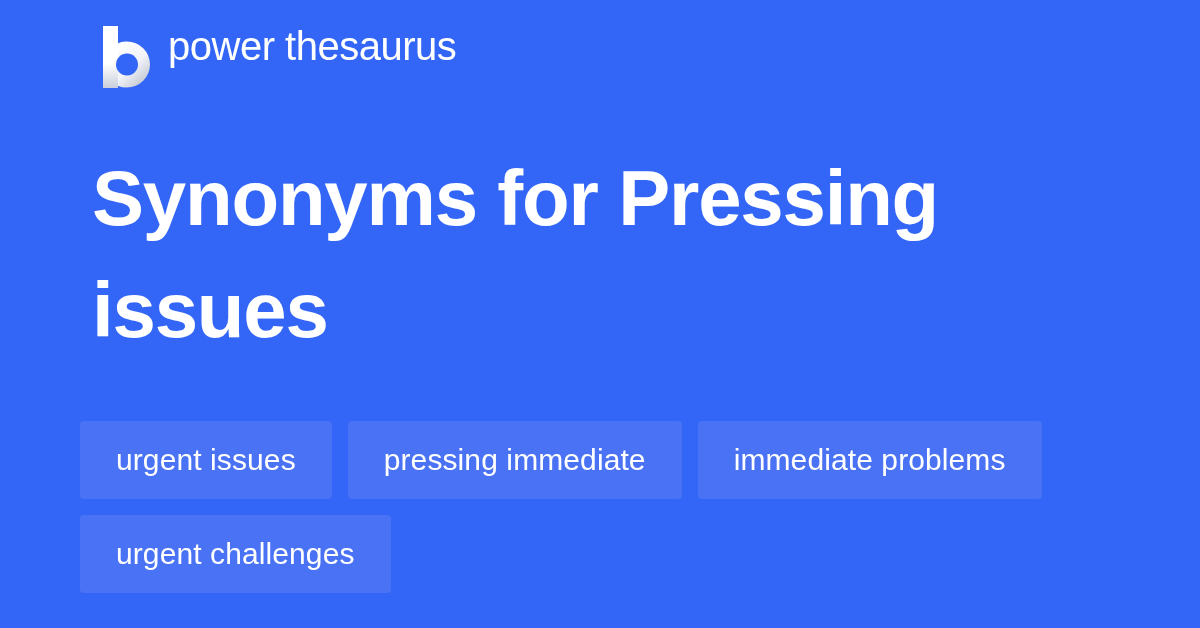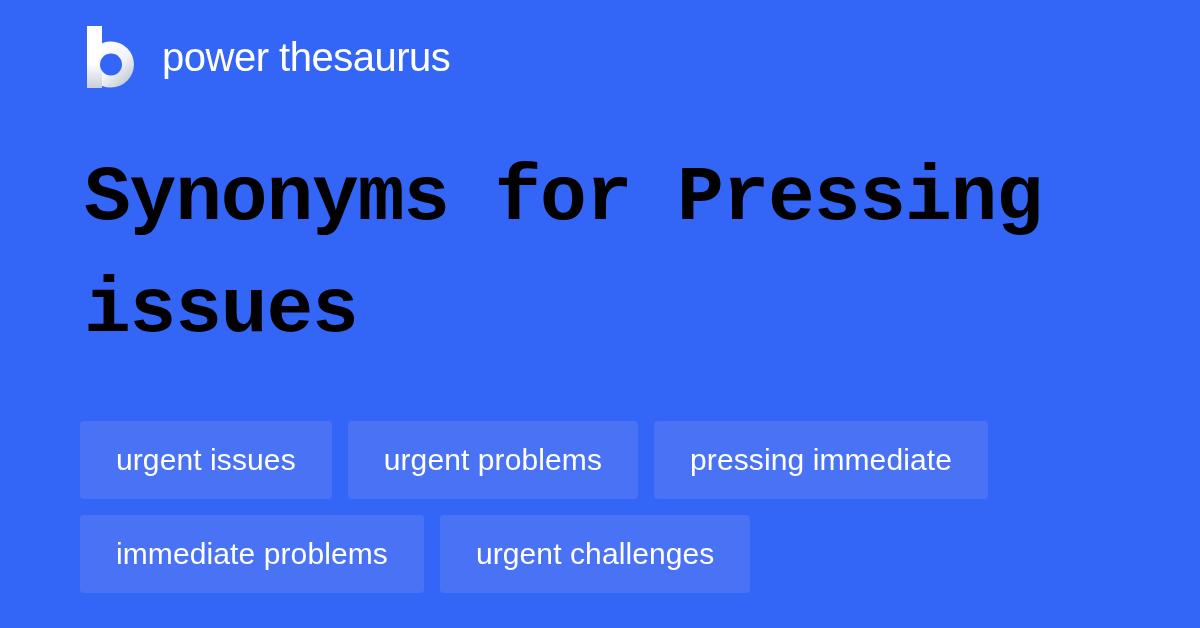--- a/index.html
+++ b/index.html
@@ -19,25 +19,25 @@
     position: relative;
     width: 1200px;
     height: 628px;
     background: #3366f6;
     box-sizing: border-box;
   }
 
   
   .brand {
     position: absolute;
-    left: 80px;
+    left: 96px;
     top: 26px;
     display: flex;
-    align-items: center;
-    gap: 24px;
+    align-items: flex-start;
+    gap: 14px;
     height: 62px;
   }
   .logo-mark {
     width: 58px;
     height: 62px;
     display: block;
     flex: 0 0 auto;
   }
   .brand-name {
     font-family: "Liberation Sans", sans-serif;
@@ -45,30 +45,30 @@
     font-weight: 400;
     color: #ffffff;
     letter-spacing: -0.5px;
     line-height: 1;
     white-space: nowrap;
   }
 
   
   .headline {
     position: absolute;
-    left: 84px;
+    left: 92px;
     top: 142px;
     width: 1000px;
     margin: 0;
-    font-family: Liberation Mono, monospace;
+    font-family: Liberation Sans, sans-serif;
     font-size: 78px;
     font-weight: 700;
     line-height: 112px;
     letter-spacing: -1.2px;
-    color: #000000;
+    color: #ffffff;
   }
 
   
   .chip-area {
     position: absolute;
     left: 80px;
     top: 421px;
     width: 1040px;
     display: flex;
     flex-wrap: wrap;
@@ -119,19 +119,18 @@
         <circle cx="31" cy="38.5" r="11" fill="#3366f6"></circle>
       </svg>
     </span>
     <span class="brand-name">power thesaurus</span>
   </div>
 
   <h1 class="headline">Synonyms for Pressing issues</h1>
 
   <div class="chip-area">
     <span class="chip">urgent issues</span>
-    <span class="chip">urgent problems</span>
     <span class="chip">pressing immediate</span>
     <span class="chip">immediate problems</span>
     <span class="chip">urgent challenges</span>
   </div>
 
 </div>
 
 </body></html>

